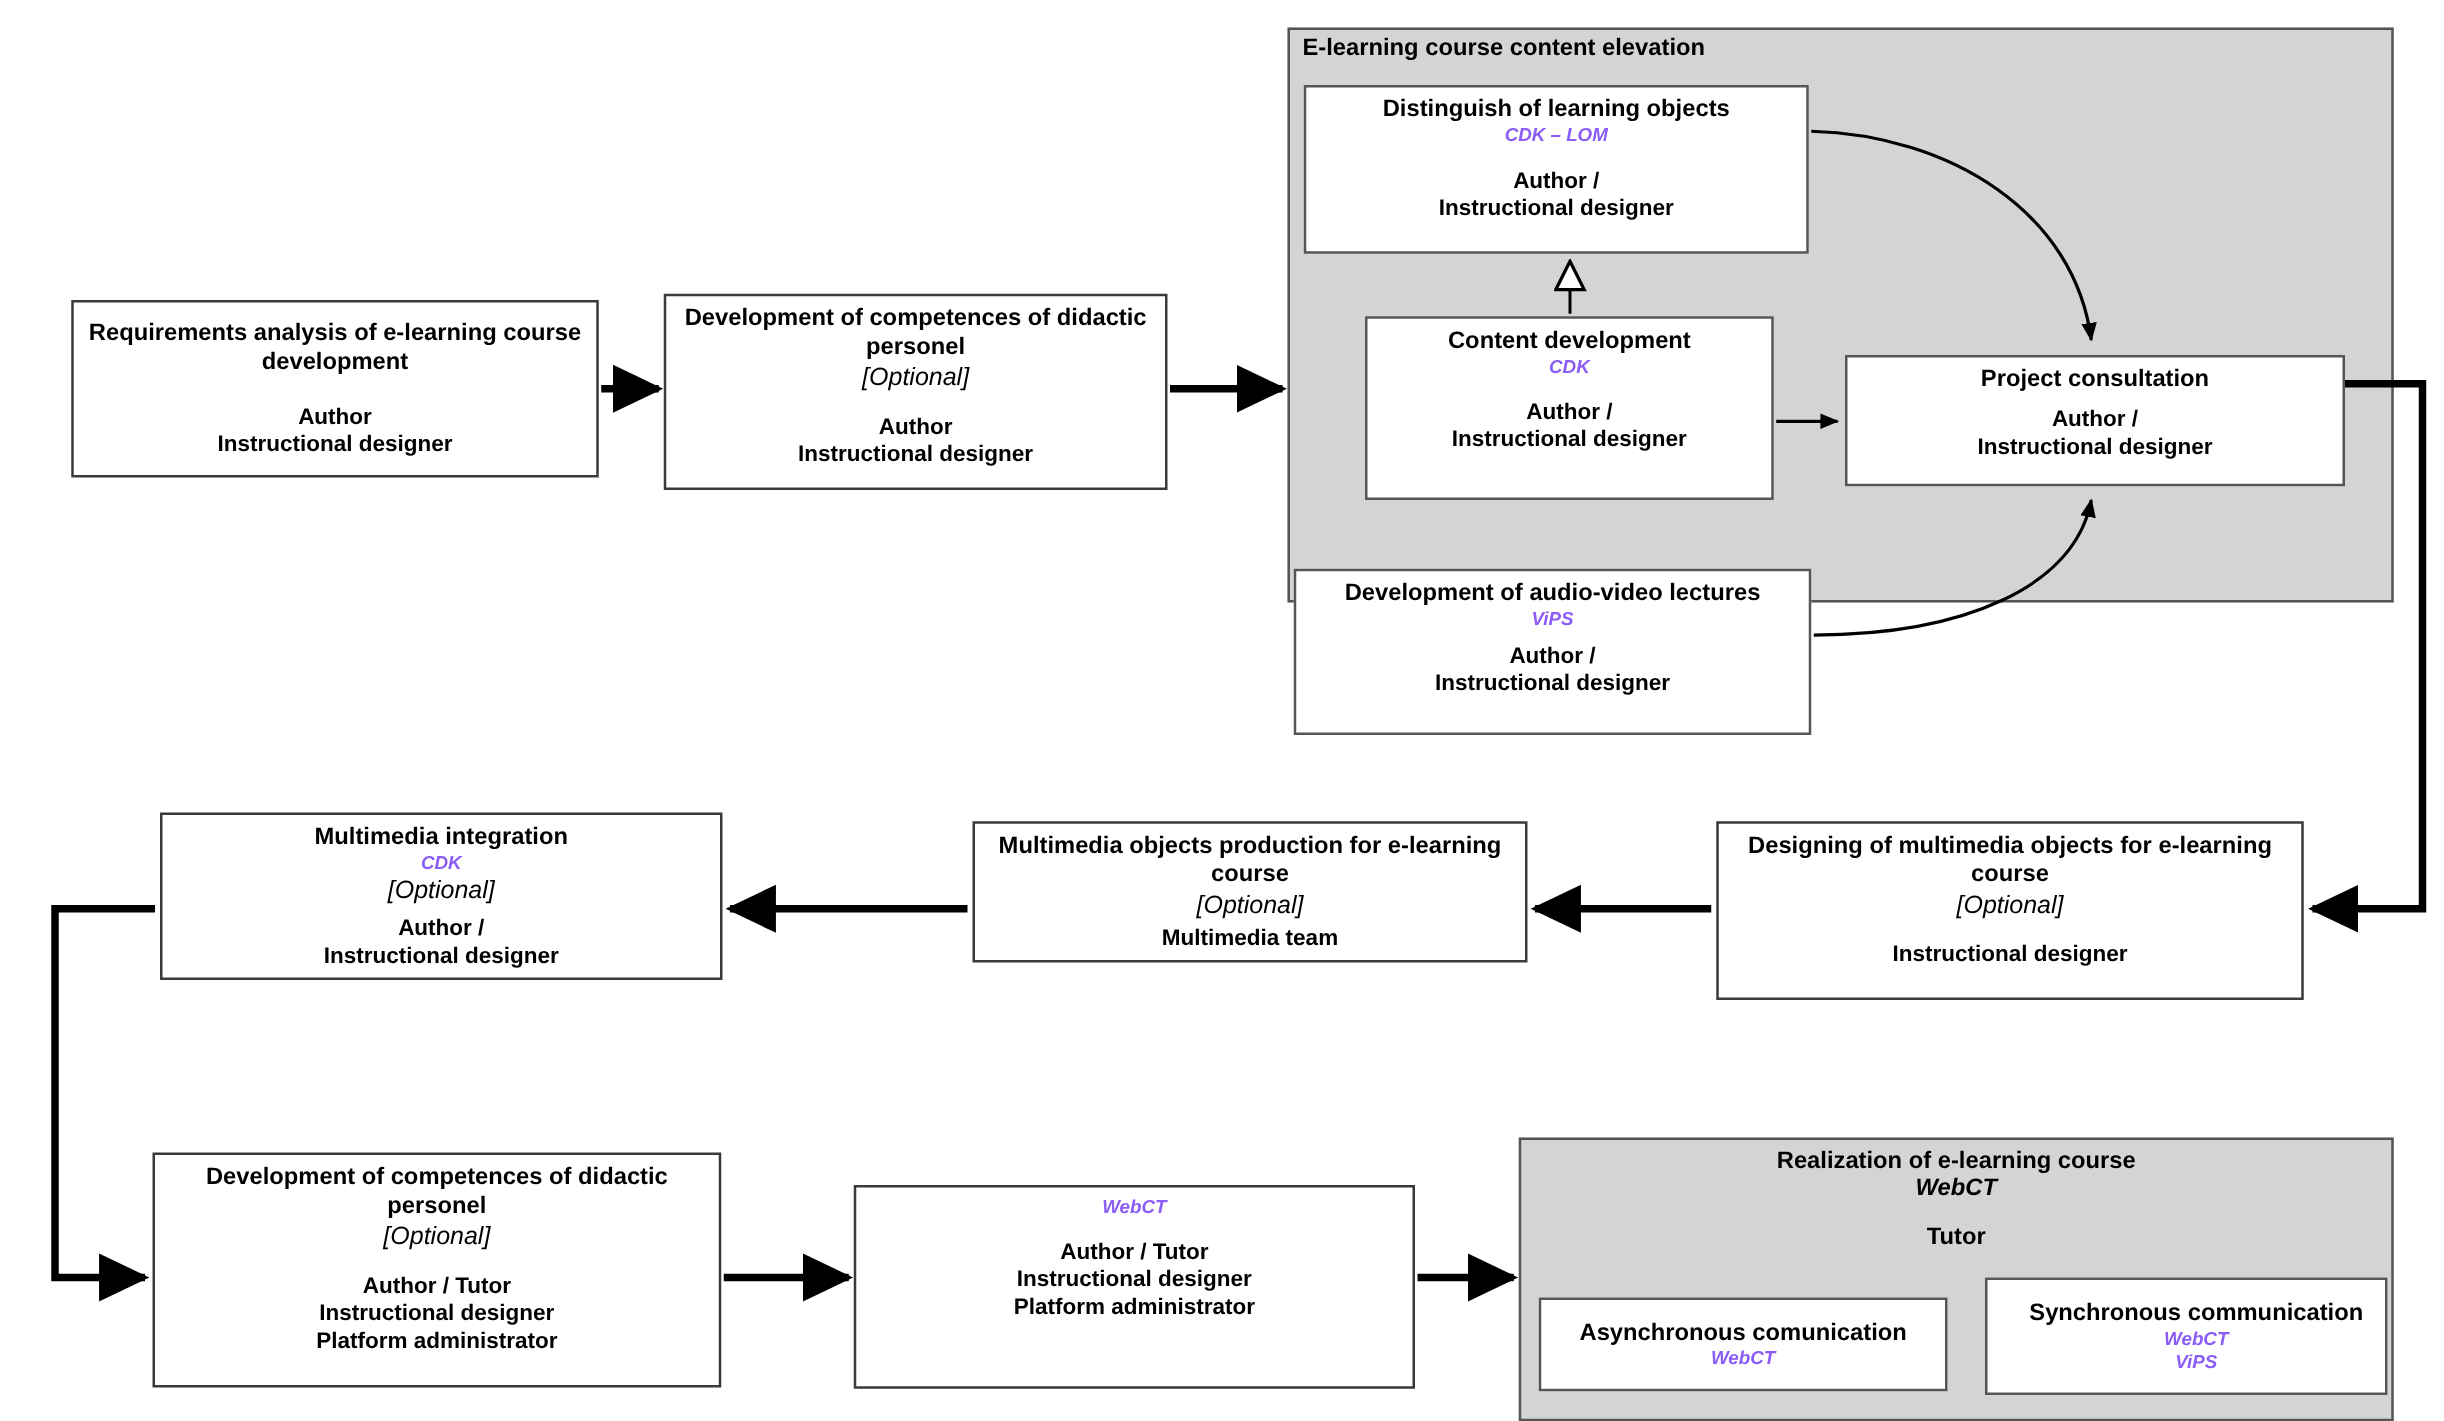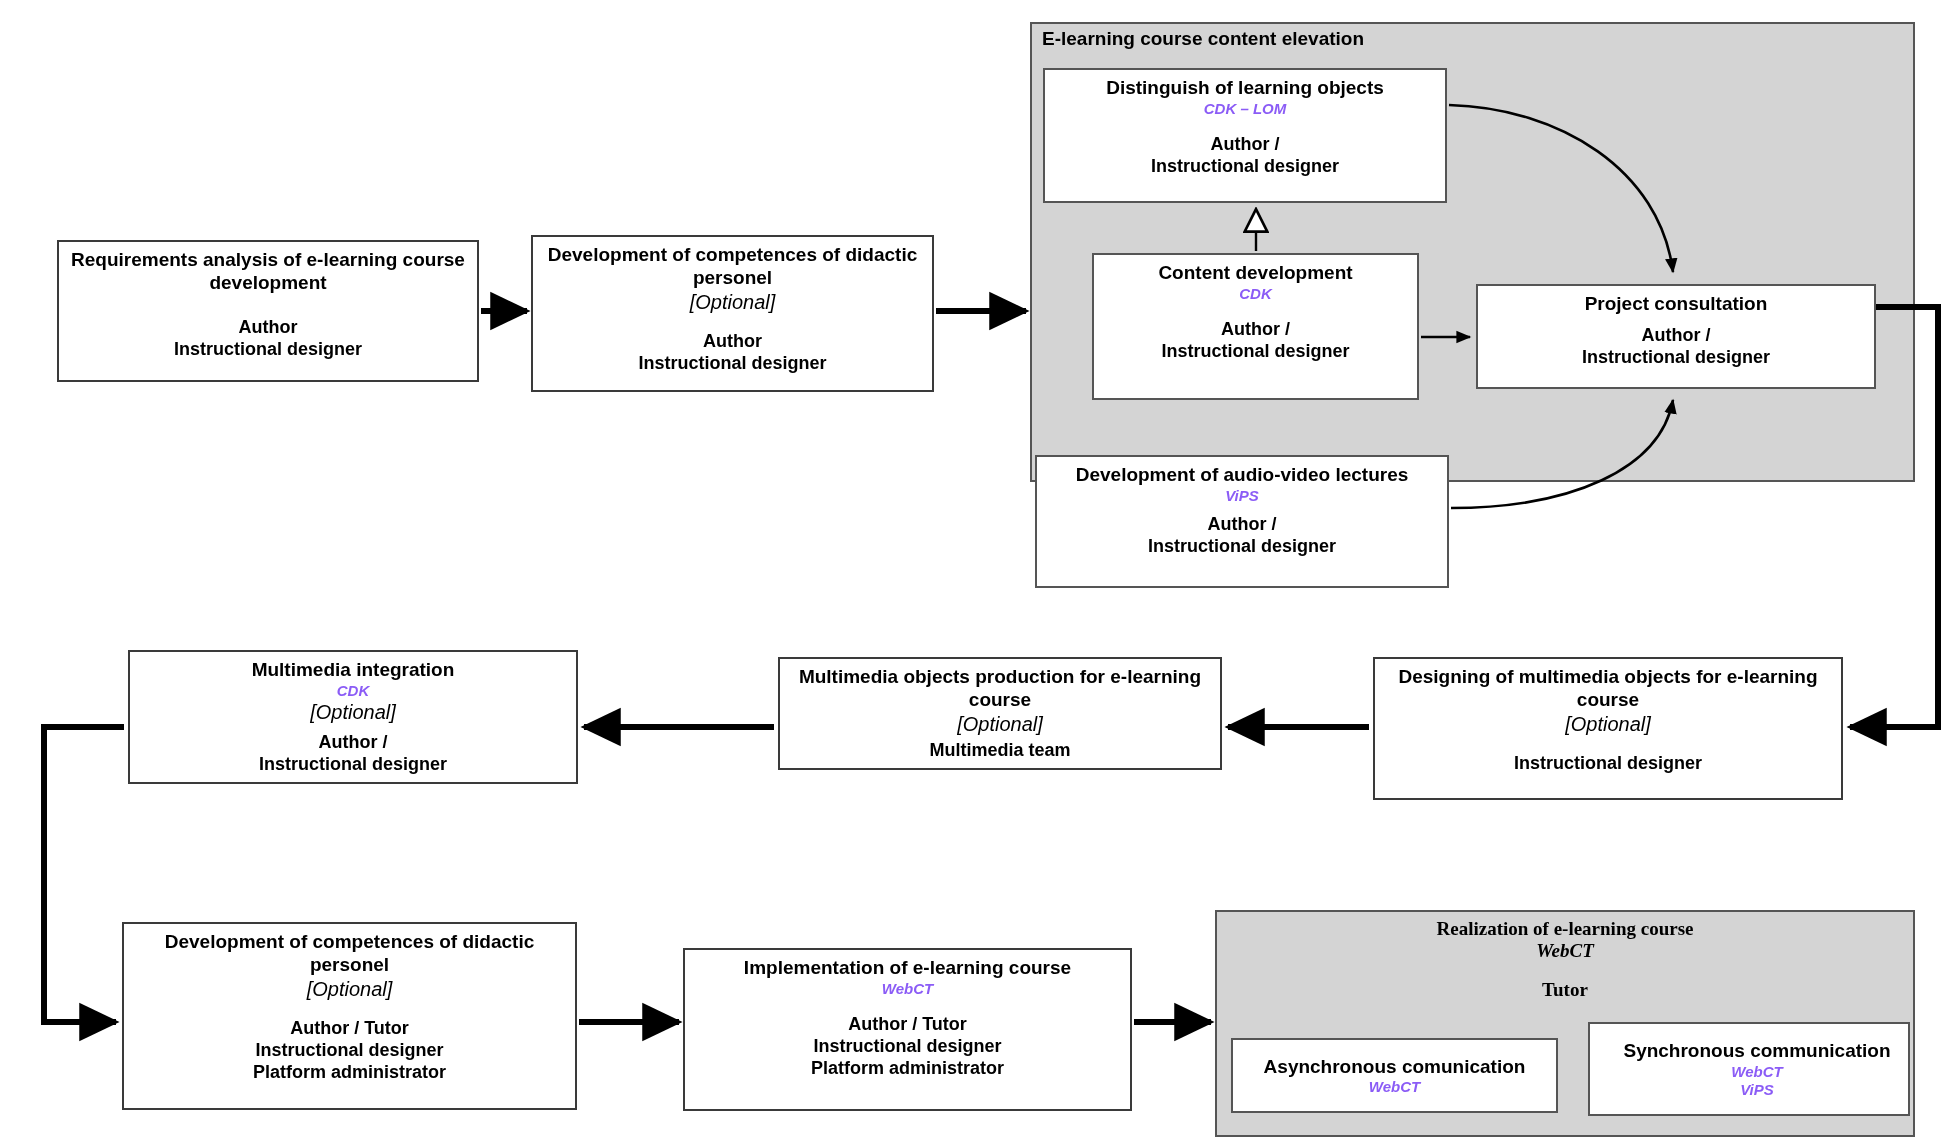--- a/index.html
+++ b/index.html
@@ -97,28 +97,28 @@
 </style>
 </head>
 <body>
 
 <div id="canvas">
 
   <div class="group" style="left:1030px; top:22px; width:885px; height:460px;"></div>
   <div class="group-title left" style="left:1042px; top:28px; width:700px;">E-learning course content elevation</div>
 
   <div class="group" style="left:1215px; top:910px; width:700px; height:227px;"></div>
-  <div class="group-title center" style="left:1215px; top:918px; width:700px;font-family:Liberation Serif, serif;">
+  <div class="group-title center" style="left:1215px; top:918px; width:700px;">
     <div class="plain">Realization of e-learning course</div>
     <div class="sub">WebCT</div>
     <div style="height:16px;"></div>
     <div class="plain">Tutor</div>
   </div>
 
-  <div class="box" style="left:57px; top:240px; width:422px; height:142px;">
+  <div class="box" style="left:57px; top:240px; width:422px; height:142px;justify-content:center;">
     <div class="title">Requirements analysis of e-learning course development</div>
     <div class="sp sp-lg"></div>
     <div class="roles">Author</div>
     <div class="roles">Instructional designer</div>
   </div>
 
   <div class="box" style="left:531px; top:235px; width:403px; height:157px;">
     <div class="title">Development of competences of didactic personel</div>
     <div class="opt">[Optional]</div>
     <div class="sp sp-md"></div>
@@ -183,21 +183,20 @@
   <div class="box" style="left:122px; top:922px; width:455px; height:188px;">
     <div class="title">Development of competences of didactic personel</div>
     <div class="opt">[Optional]</div>
     <div class="sp sp-md"></div>
     <div class="roles">Author / Tutor</div>
     <div class="roles">Instructional designer</div>
     <div class="roles">Platform administrator</div>
   </div>
 
   <div class="box" style="left:683px; top:948px; width:449px; height:163px;">
-    <div class="title">Implementation of e-learning course</div>
     <div class="tool">WebCT</div>
     <div class="sp sp-md"></div>
     <div class="roles">Author / Tutor</div>
     <div class="roles">Instructional designer</div>
     <div class="roles">Platform administrator</div>
   </div>
 
   <div class="box thin" style="left:1231px; top:1038px; width:327px; height:75px; justify-content:center;">
     <div class="title">Asynchronous comunication</div>
     <div class="tool">WebCT</div>

